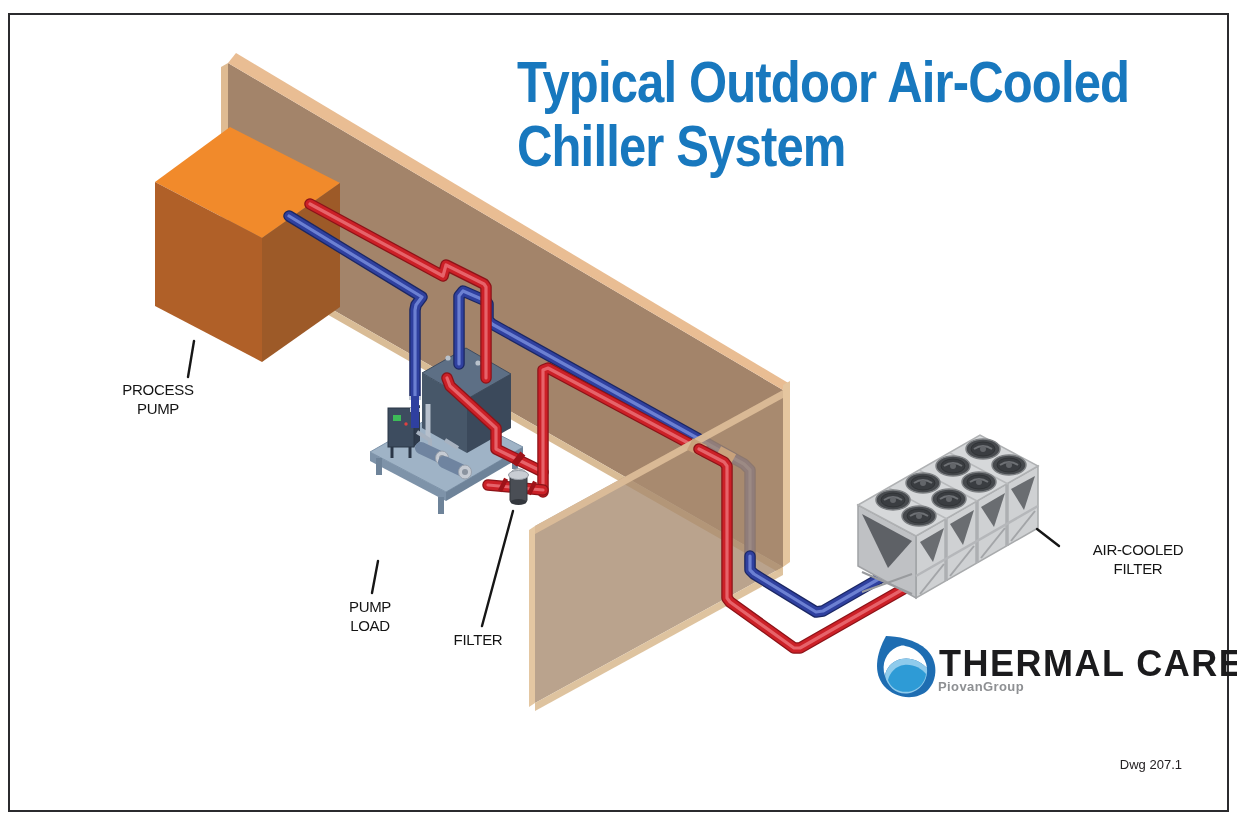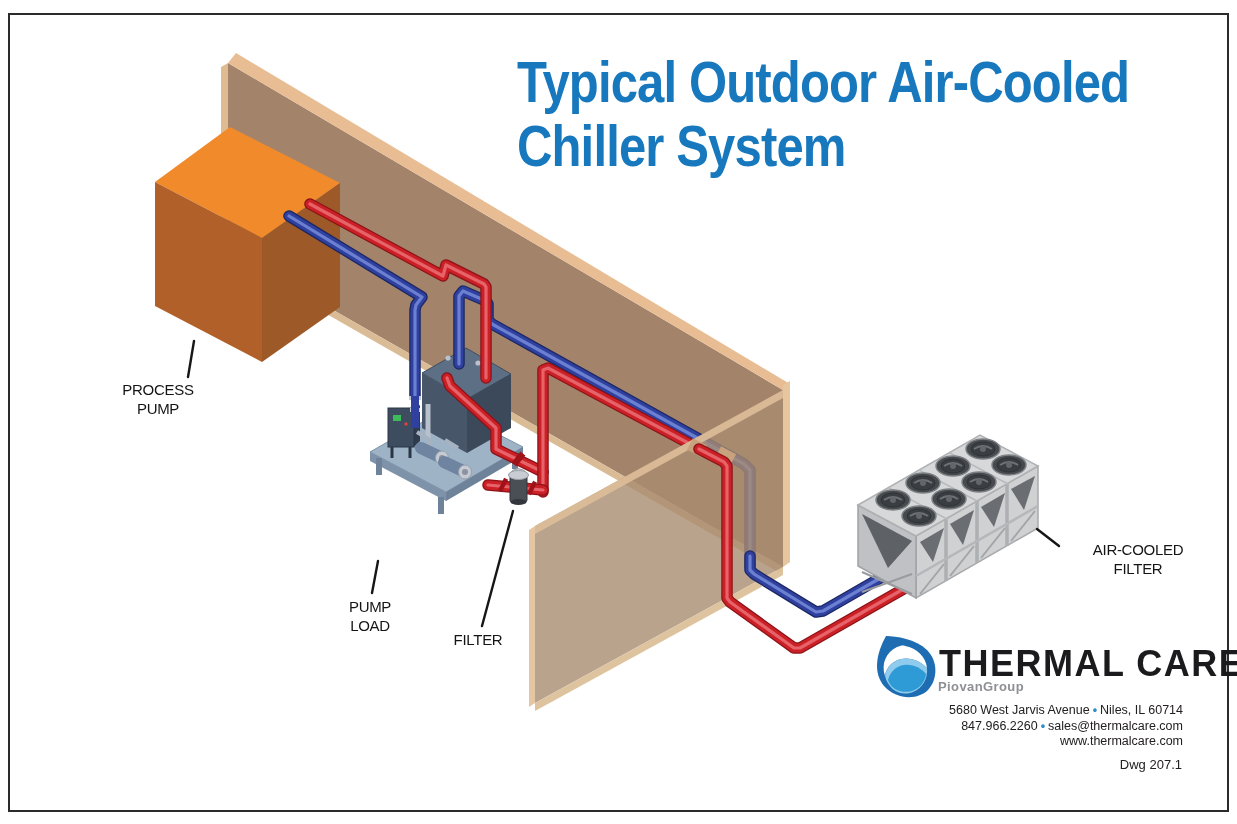--- a/index.html
+++ b/index.html
@@ -275,20 +275,15 @@
   </div>
 
   <div class="lbl" style="left:1138px;top:540px;">
     <div>AIR-COOLED</div>
     <div>FILTER</div>
   </div>
 
   <div class="brand">THERMAL CARE</div>
   <div class="group">PiovanGroup</div>
 
-  <div class="addr">
-    <div><span>5680 West Jarvis Avenue</span><span class="b">•</span><span>Niles, IL 60714</span></div>
-    <div><span>847.966.2260</span><span class="b">•</span><span>sales@thermalcare.com</span></div>
-    <div><span>www.thermalcare.com</span></div>
-  </div>
 
   <div class="dwg">Dwg 207.1</div>
 </div>
 
 </body></html>

